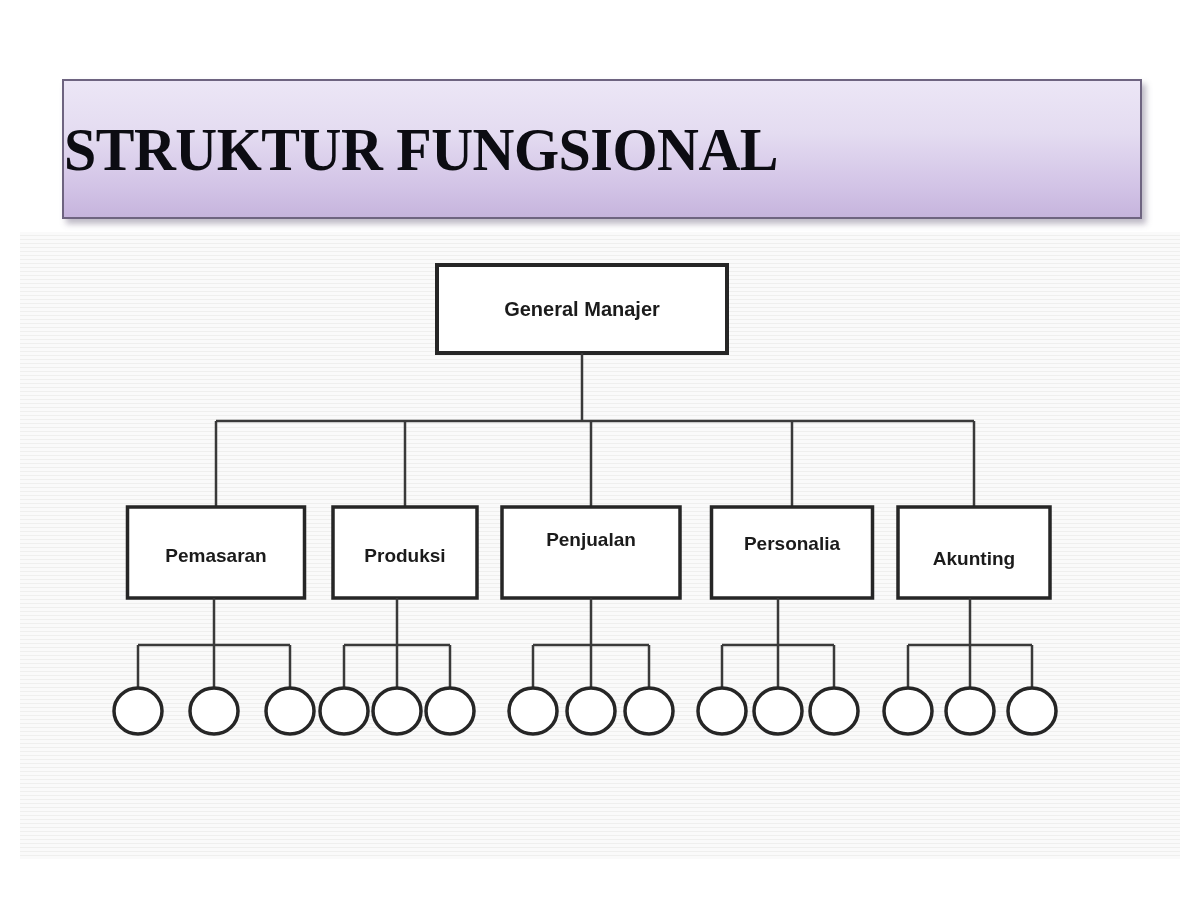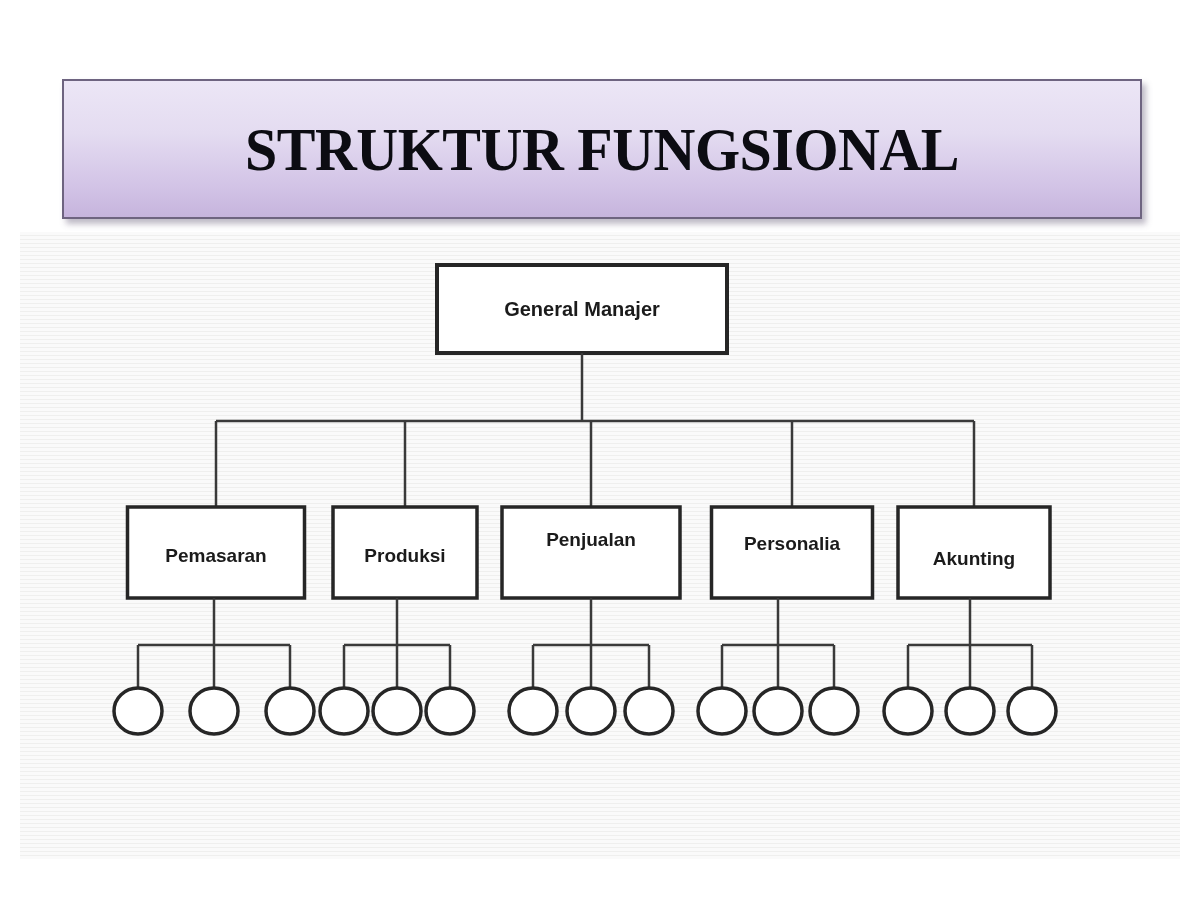--- a/index.html
+++ b/index.html
@@ -27,21 +27,21 @@
     height: 136px;
     border: 2px solid var(--banner-border, #6e6480);
     background: linear-gradient(180deg,
       var(--banner-top, #ece6f6) 0%,
       #e4dcf1 38%,
       #d2c3e6 78%,
       var(--banner-bottom, #c6b4dd) 100%);
     box-shadow: 4px 5px 6px rgba(110, 102, 128, 0.45);
     display: flex;
     align-items: center;
-    justify-content: center;
+    justify-content: flex-start;
   }
   .banner h1 {
     margin: 0;
     font-family: "Liberation Serif", serif;
     font-weight: bold;
     font-size: 58px;
     letter-spacing: -0.5px;
     color: var(--title-color, #0c0c12);
     white-space: nowrap;
     transform: scaleY(1.04);

